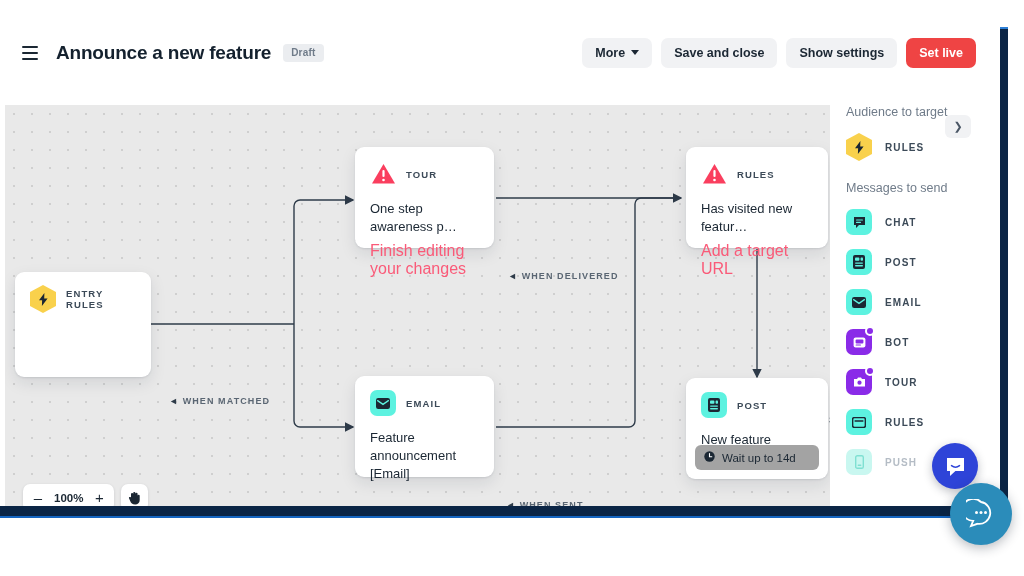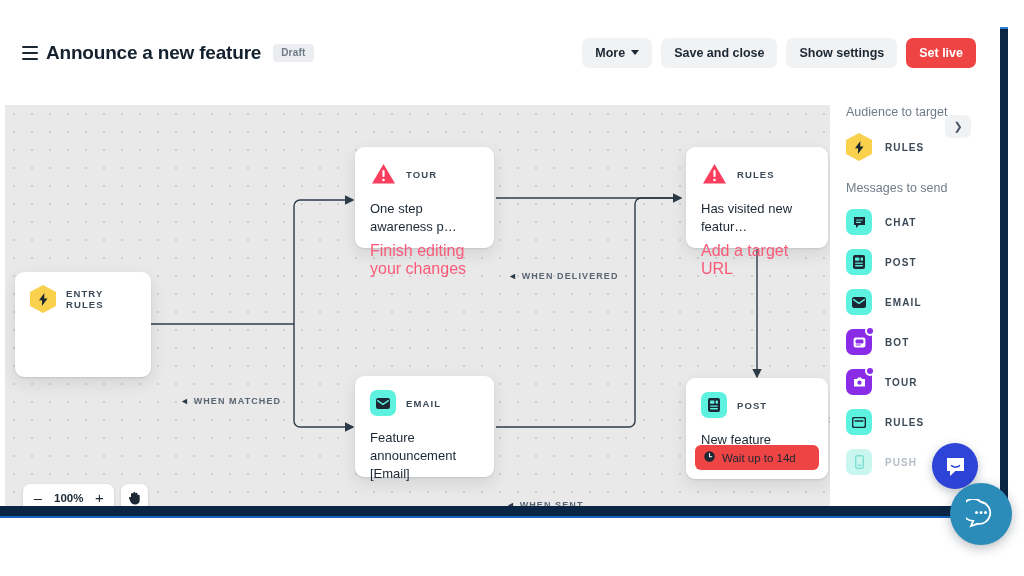--- a/index.html
+++ b/index.html
@@ -50,21 +50,21 @@
     background:#fff;
     display:flex; align-items:center;
   }
   #hamburger {
     margin-left: 22px; width: 16px; height: 14px;
     display:flex; flex-direction:column; justify-content:space-between;
     cursor:pointer;
   }
   #hamburger i { display:block; height:2px; background:#1b2733; border-radius:1px; }
   #page-title {
-    margin-left: 8px;
+    margin-left: 18px;
     font-size: 19px; font-weight: bold; color:#14212e; letter-spacing:-0.2px;
     white-space:nowrap;
   }
   #draft-badge {
     margin-left: 12px;
     background:#ebedf0; color:#6f7b89;
     font-size:10px; font-weight:bold; letter-spacing:.2px;
     padding:3px 8px 4px; border-radius:4px;
   }
   #header-actions { margin-left:auto; margin-right:24px; display:flex; gap:9px; align-items:center; }
@@ -116,21 +116,21 @@
     clip-path: polygon(50% 0%, 100% 25%, 100% 75%, 50% 100%, 0% 75%, 0% 25%);
     display:flex;align-items:center;justify-content:center;
   }
   .ico-warn { width:26px; height:26px; display:flex;align-items:center;justify-content:center;}
   .ico-sq { width:26px;height:26px;border-radius:7px;display:flex;align-items:center;justify-content:center;}
   .sq-cyan { background:#5df2e0; }
   .sq-purple { background:#8a2be8; }
 
   .wait-pill {
     position:absolute; left:9px; right:9px; bottom:9px;
-    background:#ef4444; border-radius:6px;
+    background:#a3a3a3; border-radius:6px;
     display:flex; align-items:center; gap:7px;
     padding:6px 9px;
     font-size:11.5px; color:#1b2733; font-weight:500;
   }
 
   .edge-label {
     position:absolute;
     font-size:9px; font-weight:bold; letter-spacing:1.1px;
     color:#5a6673; white-space:nowrap;
   }
@@ -247,21 +247,21 @@
 
       <path d="M289,219 V316 a6,6 0 0 0 6,6 H348" stroke="#2e3b49" stroke-width="1.4" fill="none" marker-end="url(#ah)"></path>
 
       <path d="M491,93 H676" stroke="#2e3b49" stroke-width="1.4" fill="none" marker-end="url(#ah)"></path>
 
       <path d="M491,322 H624 a6,6 0 0 0 6,-6 V99 a6,6 0 0 1 6,-6 H676" stroke="#2e3b49" stroke-width="1.4" fill="none"></path>
 
       <path d="M752,144 V272" stroke="#2e3b49" stroke-width="1.4" fill="none" marker-end="url(#ahd)"></path>
     </svg>
 
-    <div class="edge-label" style="left:175px; top:291px;">
+    <div class="edge-label" style="left:164px; top:291px;">
       <span style="color:#2e3b49;">◄</span>&nbsp;<span>WHEN MATCHED</span>
     </div>
     <div class="edge-label" style="left:503px; top:166px;">
       <span style="color:#2e3b49;">◄</span>&nbsp;<span>WHEN DELIVERED</span>
     </div>
     <div class="edge-label" style="left:501px; top:395px;">
       <span style="color:#2e3b49;">◄</span>&nbsp;<span>WHEN SENT</span>
     </div>
     <div class="edge-label" style="left:690px; top:310px;">IF NOT MATCHED AFTER 3D</div>
 

